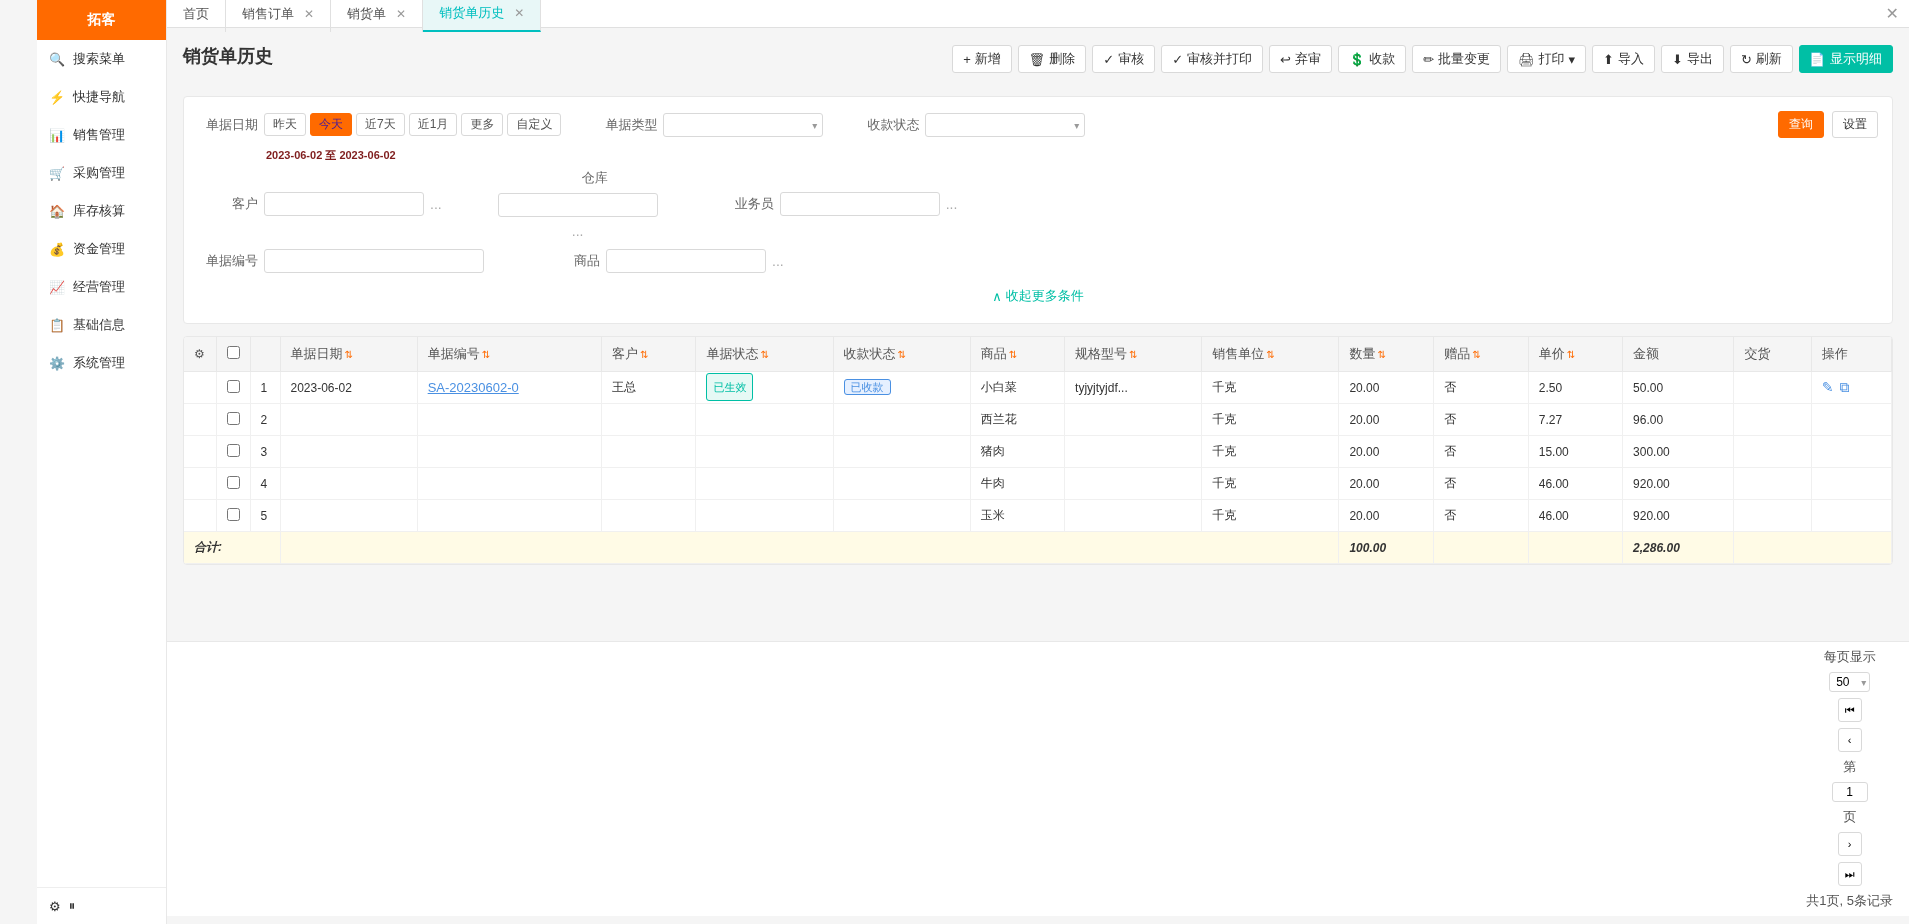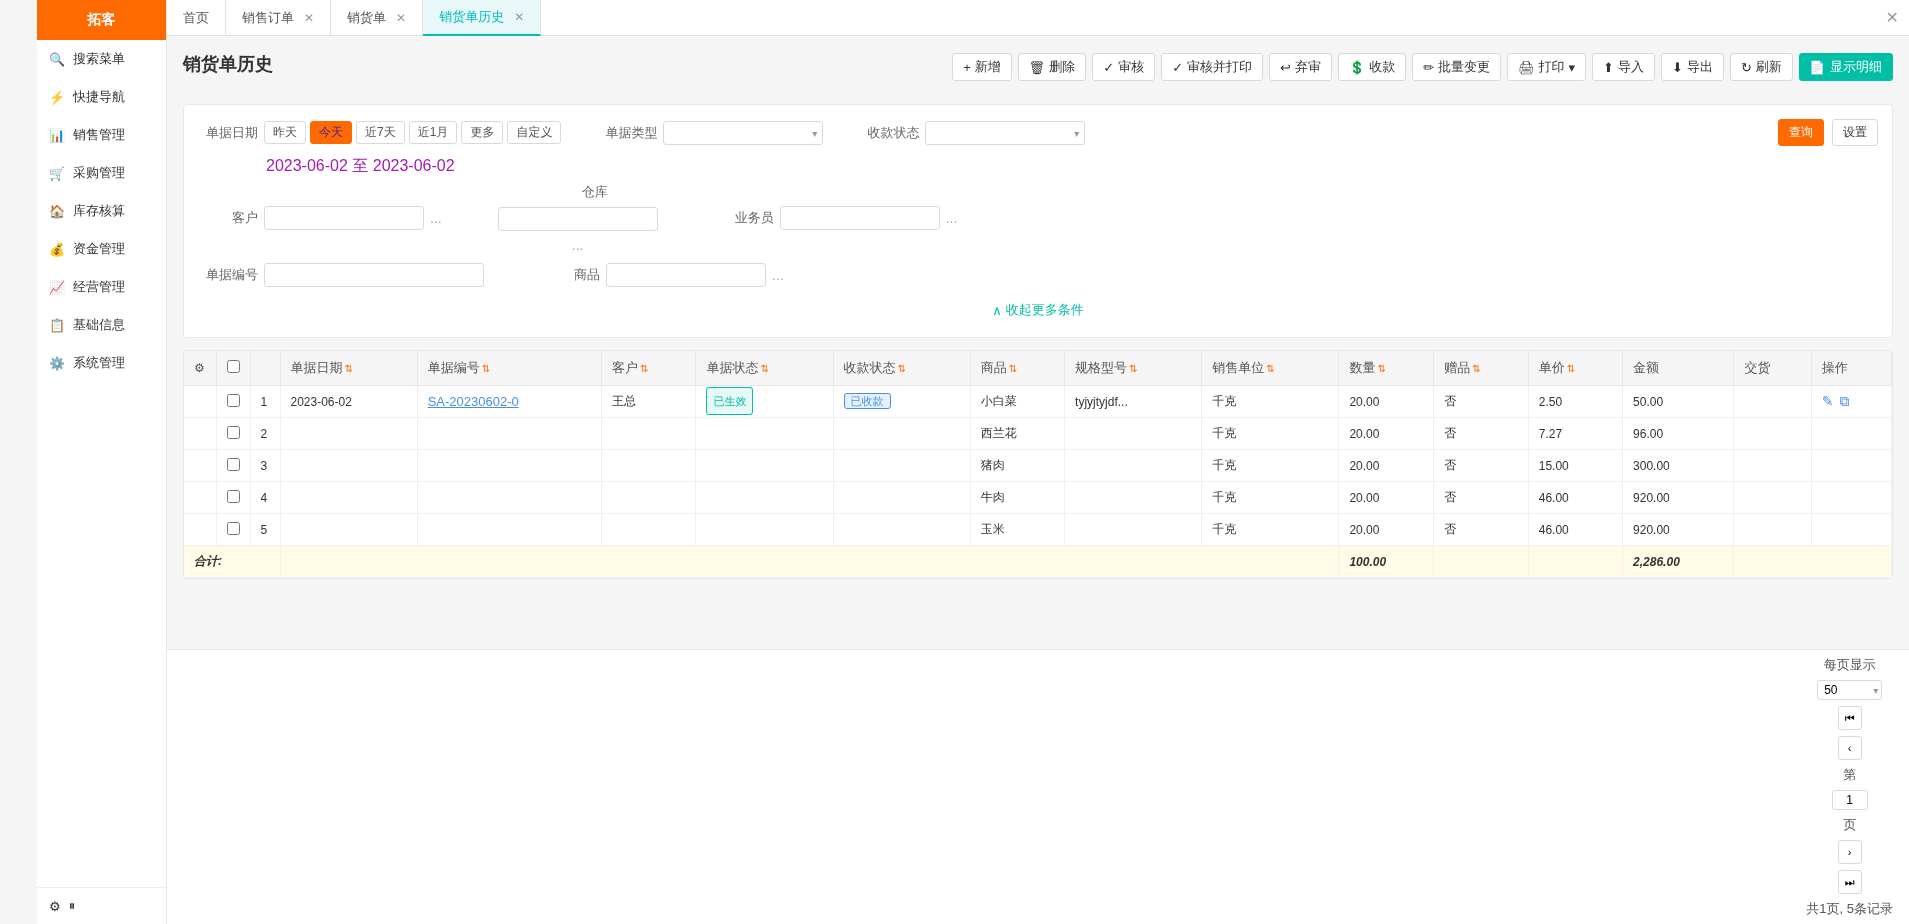--- a/index.html
+++ b/index.html
@@ -10,21 +10,21 @@
     .sidebar-logo { height: 40px; background: #ff6a00; display: flex; align-items: center; justify-content: center; color: #fff; font-size: 14px; font-weight: bold; }
     .sidebar-item { display: flex; align-items: center; padding: 10px 12px; cursor: pointer; color: #333; gap: 8px; }
     .sidebar-item .icon { width: 16px; height: 16px; display: inline-flex; align-items: center; justify-content: center; color: #888; }
     .sidebar-item .label { font-size: 13px; }
     .sidebar-bottom { margin-top: auto; border-top: 1px solid #eee; }
 
     
     .main { flex: 1; display: flex; flex-direction: column; overflow: hidden; }
 
     
-    .tabs { display: flex; align-items: center; background: #fff; border-bottom: 1px solid #e0e0e0; height: 36px; }
+    .tabs { display: flex; align-items: center; background: #fff; border-bottom: 1px solid #e0e0e0; height: 28px; }
     .tab { padding: 0 16px; height: 36px; display: flex; align-items: center; gap: 6px; cursor: pointer; font-size: 13px; color: #555; border-right: 1px solid #e0e0e0; }
     .tab.active { background: #e8f7f7; color: #00bfbf; border-bottom: 2px solid #00bfbf; }
     .tab-close { margin-left: 4px; color: #999; font-size: 12px; }
     .page-title { font-size: 18px; font-weight: bold; color: #333; margin-bottom: 16px; }
     .btn { display: inline-flex; align-items: center; gap: 4px; padding: 4px 10px; border: 1px solid #d9d9d9; background: #fff; border-radius: 3px; cursor: pointer; font-size: 12px; color: #333; }
     .btn-teal { background: #00bfa5; color: #fff; border-color: #00bfa5; border-radius: 3px; }
     .btn-orange { background: #ff6a00; color: #fff; border-color: #ff6a00; }
 
     
     .filter-area { background: #fff; border: 1px solid #e8e8e8; border-radius: 4px; padding: 14px; margin-bottom: 12px; }
@@ -32,21 +32,21 @@
     .filter-item { display: flex; align-items: center; gap: 6px; }
     .filter-label { color: #666; white-space: nowrap; min-width: 60px; text-align: right; }
     .filter-input { border: 1px solid #d9d9d9; border-radius: 3px; padding: 4px 8px; width: 160px; font-size: 12px; color: #333; }
     .filter-input-wide { width: 220px; }
     .filter-select { border: 1px solid #d9d9d9; border-radius: 3px; padding: 4px 24px 4px 8px; font-size: 12px; color: #333; background: #fff; appearance: none; min-width: 160px; }
     .filter-select-wrap { position: relative; display: inline-block; }
     .filter-select-wrap::after { content: '▾'; position: absolute; right: 6px; top: 50%; transform: translateY(-50%); color: #999; font-size: 10px; pointer-events: none; }
     .date-range { display: flex; align-items: center; gap: 4px; justify-content: center; }
     .date-btn { padding: 2px 8px; border: 1px solid #d9d9d9; border-radius: 3px; cursor: pointer; font-size: 12px; color: #555; background: #fff; }
     .date-btn.active { background: #ff6a00; color: #4c1d95; border-color: #ff6a00; }
-    .date-text { font-size: 16px; color: #a21caf; }
+    .date-text { font-size: 11px; color: #7f1d1d; font-weight: bold; }
     .filter-dots { color: #aaa; font-size: 14px; cursor: pointer; }
     .collapse-btn { display: flex; align-items: center; gap: 4px; color: #00bfa5; font-size: 12px; cursor: pointer; text-align: center; padding: 4px 0; }
     .collapse-area { display: flex; justify-content: center; }
 
     
     .table-container { background: #fff; border: 1px solid #e8e8e8; border-radius: 4px; overflow: auto; }
     .data-table { width: 100%; border-collapse: collapse; }
     .data-table th { background: #f5f5f5; color: #555; font-weight: 500; padding: 8px 10px; text-align: left; border-bottom: 1px solid #e8e8e8; border-right: 1px solid #e8e8e8; font-size: 12px; white-space: nowrap; }
     .data-table td { padding: 7px 10px; border-bottom: 1px solid #f0f0f0; border-right: 1px solid #f0f0f0; color: #333; font-size: 12px; white-space: nowrap; }
     .th-sort { display: inline-flex; align-items: center; gap: 2px; }
@@ -57,21 +57,21 @@
     .action-icons { display: flex; gap: 6px; }
     .action-icon { color: #4a90e2; cursor: pointer; font-size: 14px; }
     .gear-th { width: 32px; text-align: center; cursor: pointer; }
     .checkbox-col { width: 28px; text-align: center; }
 
     
     .table-footer { background: #fff; border-top: 1px solid #e8e8e8; padding: 6px 16px; display: flex; align-items: center; justify-content: space-between; }
     .pagination { display: flex; align-items: center; gap: 6px; font-size: 12px; color: #555; flex-direction: column; }
     .page-btn { width: 24px; height: 24px; display: inline-flex; align-items: center; justify-content: center; border: 1px solid #d9d9d9; border-radius: 3px; cursor: pointer; background: #fff; font-size: 11px; }
     .page-input { width: 36px; border: 1px solid #d9d9d9; border-radius: 3px; padding: 2px 4px; text-align: center; font-size: 12px; }
-    .page-size-select { border: 1px solid #d9d9d9; border-radius: 3px; padding: 2px 36px 2px 6px; font-size: 12px; appearance: none; background: #fff; }
+    .page-size-select { border: 1px solid #d9d9d9; border-radius: 3px; padding: 2px 12px 2px 6px; font-size: 12px; appearance: none; background: #fff; }
     .page-size-wrap { position: relative; display: inline-block; }
     .page-size-wrap::after { content: '▾'; position: absolute; right: 4px; top: 50%; transform: translateY(-50%); color: #999; font-size: 10px; pointer-events: none; }
 
     .summary-row td { background: #fffbe6; font-weight: bold; font-style: italic; }
     .content-inner { display: flex; flex-direction: column; height: calc(924px - 36px); overflow: hidden; }
     .content-scroll { flex: 1; overflow-y: auto; padding: 16px; }
 
     .toolbar-section { display: flex; align-items: center; justify-content: flex-end; margin-bottom: 10px; gap: 6px; flex-wrap: wrap; }
   </style>
 </head>

